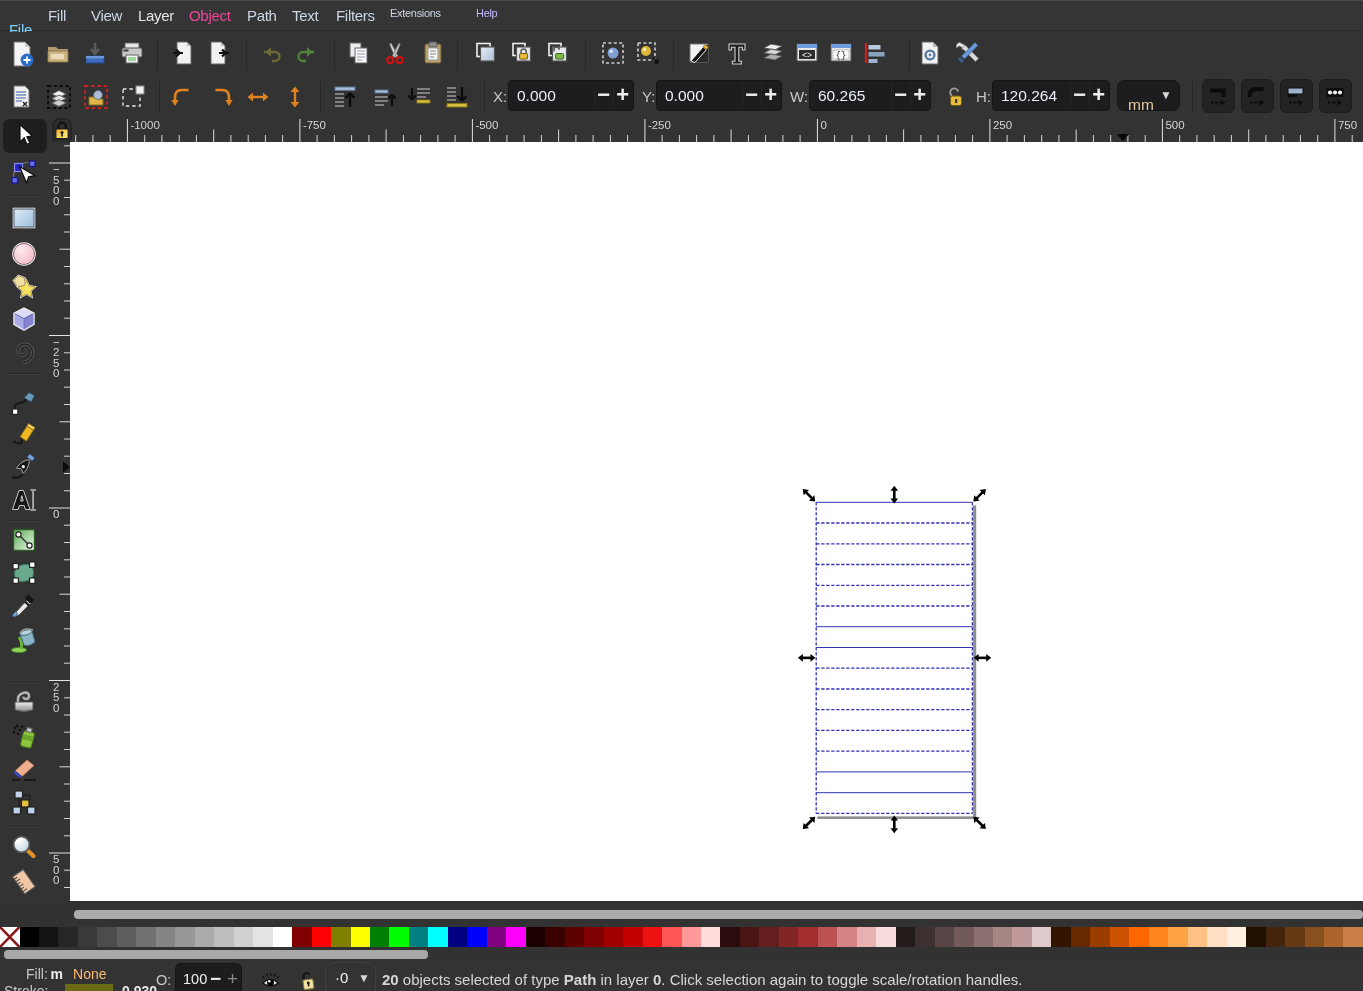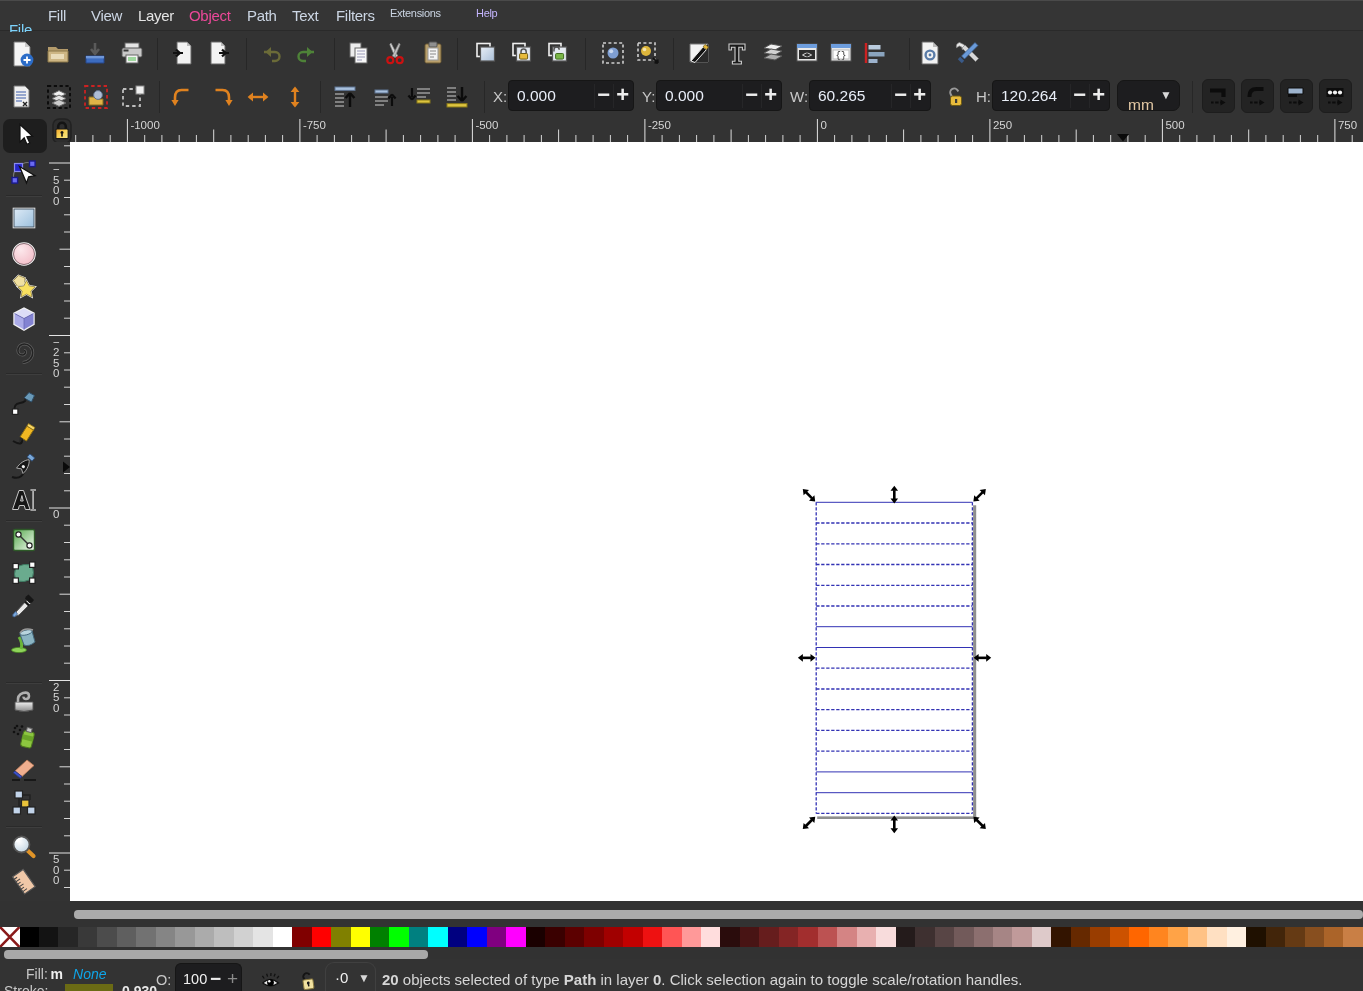--- a/index.html
+++ b/index.html
@@ -755,21 +755,21 @@
 <div class="abs" style="left:1226.6px;top:927px;width:19.97px;height:20px;background:#fff0e0"></div>
 <div class="abs" style="left:1246.1px;top:927px;width:19.97px;height:20px;background:#1f1000"></div>
 <div class="abs" style="left:1265.6px;top:927px;width:19.97px;height:20px;background:#42250a"></div>
 <div class="abs" style="left:1285.0px;top:927px;width:19.97px;height:20px;background:#653a14"></div>
 <div class="abs" style="left:1304.5px;top:927px;width:19.97px;height:20px;background:#884f1f"></div>
 <div class="abs" style="left:1324.0px;top:927px;width:19.97px;height:20px;background:#ab6429"></div>
 <div class="abs" style="left:1343.4px;top:927px;width:19.97px;height:20px;background:#c97f45"></div>
 <div class="abs" style="left:1362.9px;top:927px;width:19.97px;height:20px;background:#d89a67"></div>
 <div class="abs" style="left:4px;top:950px;width:424px;height:8.5px;background:#a8a8a8;border-radius:4px"></div>
 <div class="abs" style="left:0;top:959px;width:1363px;height:32px;background:#333333"></div>
-<div class="abs" style="left:26px;top:966px;font-size:14px;color:#c8c8c8">Fill:<b style="color:#f0f0f0"> m</b><span style="font-style:italic;color:#0ea5e9;margin-left:10px">None</span></div>
+<div class="abs" style="left:26px;top:966px;font-size:14px;color:#c8c8c8">Fill:<b style="color:#f0f0f0"> m</b><span style="color:#fdba74;margin-left:10px">None</span></div>
 <div class="abs" style="left:4px;top:983px;font-size:14px;color:#c8c8c8">Stroke:</div>
 <div class="abs" style="left:65px;top:984px;width:48px;height:10px;background:#6b6b14"></div>
 <div class="abs" style="left:122px;top:983px;font-size:14px;font-weight:bold;color:#e8e8e8">0.930</div>
 <div class="abs" style="left:156px;top:972px;font-size:14.5px;color:#c8c8c8">O:</div>
 <div class="abs" style="left:175px;top:963px;width:67px;height:28px;background:#1d1d1f;border-radius:6px 6px 0 0;border:1px solid #161616;border-bottom:none;box-sizing:border-box">
     <span style="position:absolute;left:7px;top:7px;font-size:14.5px;color:#f0f0f0">100</span>
     <span style="position:absolute;left:34px;top:4px;font-size:19px;color:#ececec;font-weight:bold">−</span>
     <span style="position:absolute;left:51px;top:4px;font-size:19px;color:#8a8a8a">+</span>
   </div>
 <svg style="position:absolute;left:261px;top:971px" width="19" height="19" viewBox="0 0 19 19">

